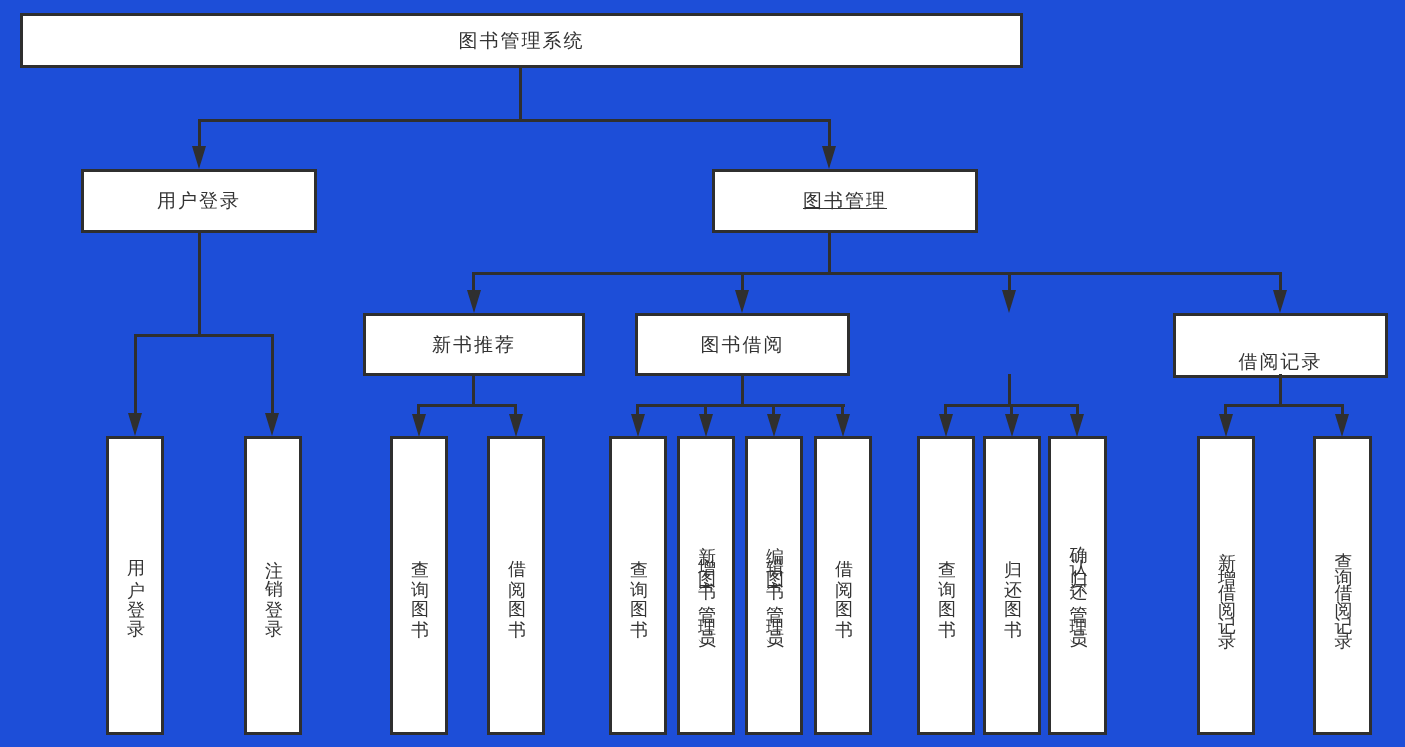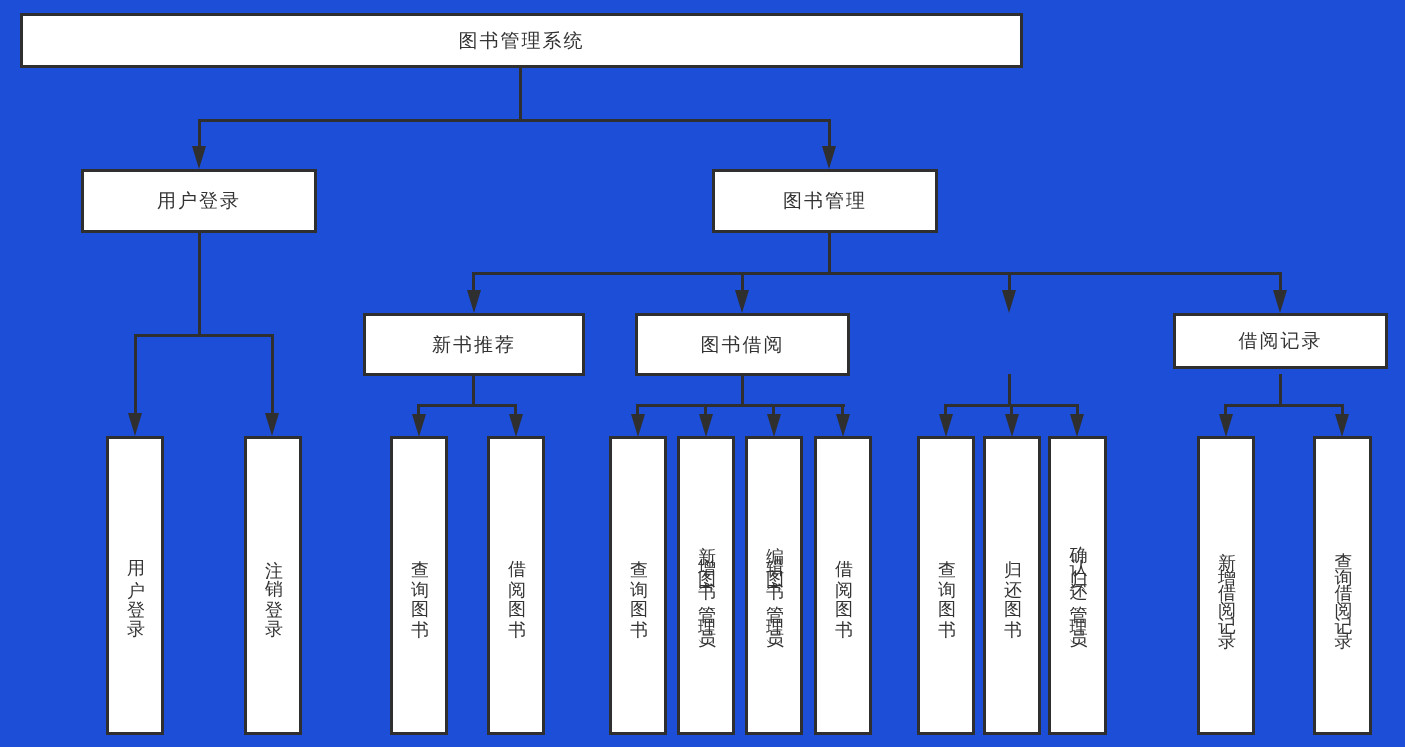--- a/index.html
+++ b/index.html
@@ -63,21 +63,21 @@
   <div class="line" style="left:519px; top:66px; width:3px; height:56px;"></div>
   <div class="line" style="left:198px; top:119px; width:633px; height:3px;"></div>
   <div class="line" style="left:198px; top:119px; width:3px; height:30px;"></div>
   <div class="arrow" style="left:192px; top:146px;"></div>
   <div class="line" style="left:828px; top:119px; width:3px; height:30px;"></div>
   <div class="arrow" style="left:822px; top:146px;"></div>
 
   <div class="box hbox" style="left:81px; top:169px; width:236px; height:64px;">
     <span>用户登录</span>
   </div>
-  <div class="box hbox" style="left:712px; top:169px; width:226px; height:64px;">
+  <div class="box hbox" style="left:712px; top:169px; width:266px; height:64px;text-decoration:underline;">
     <span>图书管理</span>
   </div>
 
   <div class="line" style="left:198px; top:231px; width:3px; height:105px;"></div>
   <div class="line" style="left:134px; top:334px; width:140px; height:3px;"></div>
   <div class="line" style="left:134px; top:334px; width:3px; height:81px;"></div>
   <div class="arrow" style="left:128px; top:413px;"></div>
   <div class="line" style="left:271px; top:334px; width:3px; height:81px;"></div>
   <div class="arrow" style="left:265px; top:413px;"></div>
 
@@ -91,21 +91,21 @@
   <div class="arrow" style="left:1002px; top:290px;"></div>
   <div class="line" style="left:1279px; top:272px; width:3px; height:21px;"></div>
   <div class="arrow" style="left:1273px; top:290px;"></div>
 
   <div class="box hbox" style="left:363px; top:313px; width:222px; height:63px;">
     <span>新书推荐</span>
   </div>
   <div class="box hbox" style="left:635px; top:313px; width:215px; height:63px;">
     <span>图书借阅</span>
   </div>
-  <div class="box hbox" style="left:1173px; top:313px; width:215px; height:56px;">
+  <div class="box hbox" style="left:1173px; top:313px; width:215px; height:65px;align-items:flex-end;">
     <span>借阅记录</span>
   </div>
 
   <div class="line" style="left:472px; top:374px; width:3px; height:33px;"></div>
   <div class="line" style="left:418px; top:404px; width:99px; height:3px;"></div>
   <div class="line" style="left:417px; top:404px; width:3px; height:13px;"></div>
   <div class="arrow" style="left:412px; top:414px;"></div>
   <div class="line" style="left:514px; top:404px; width:3px; height:13px;"></div>
   <div class="arrow" style="left:509px; top:414px;"></div>
 

